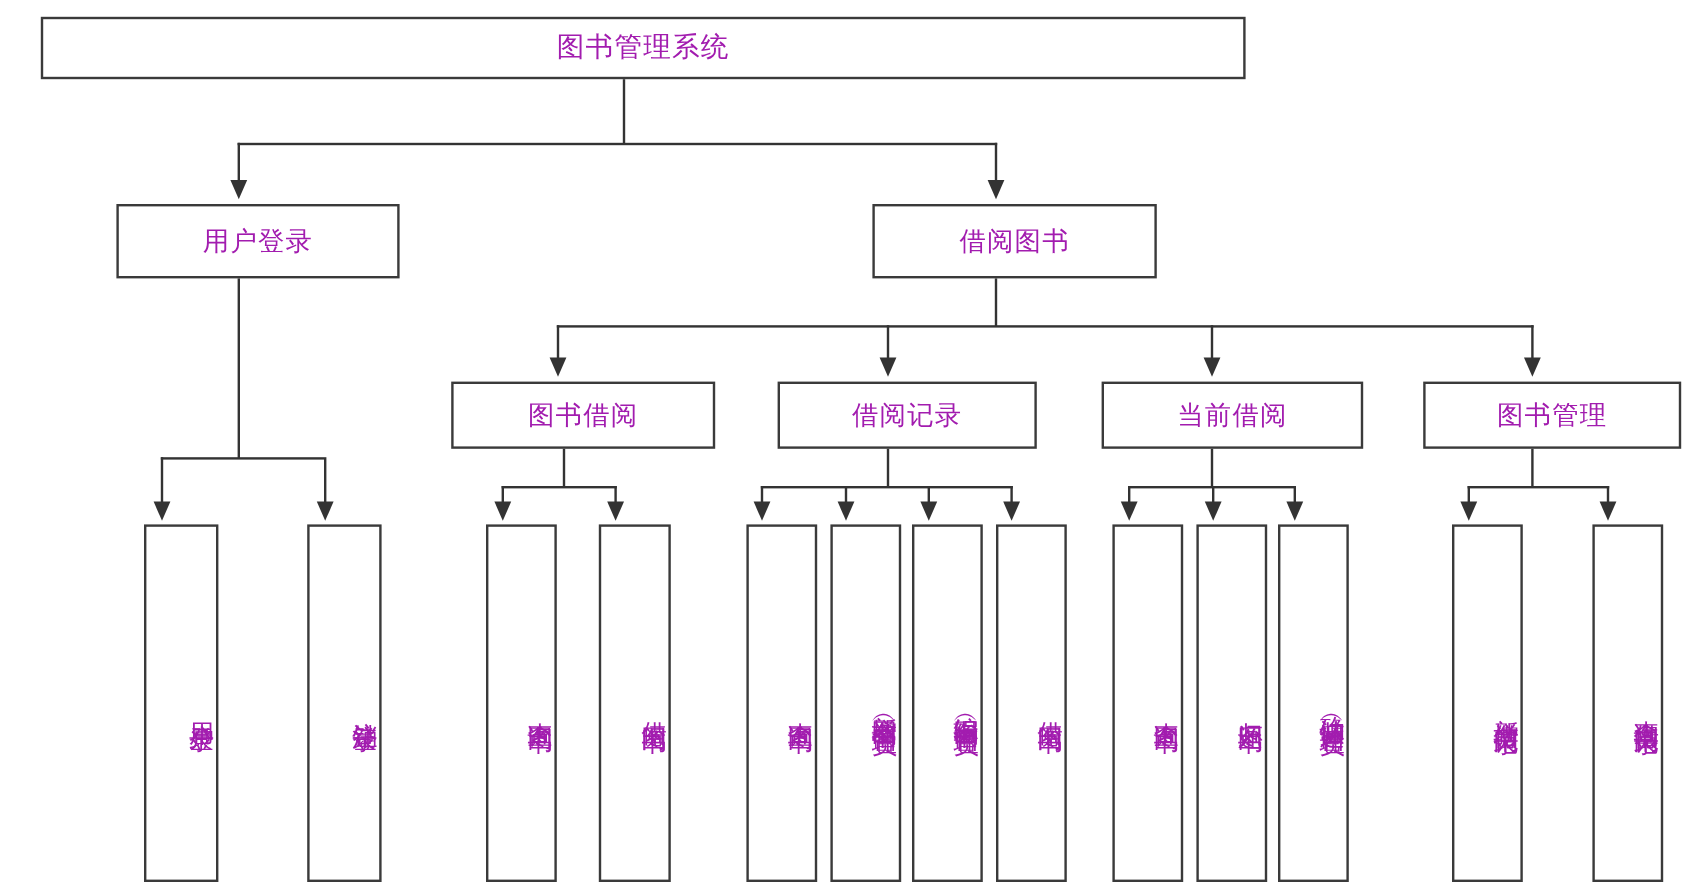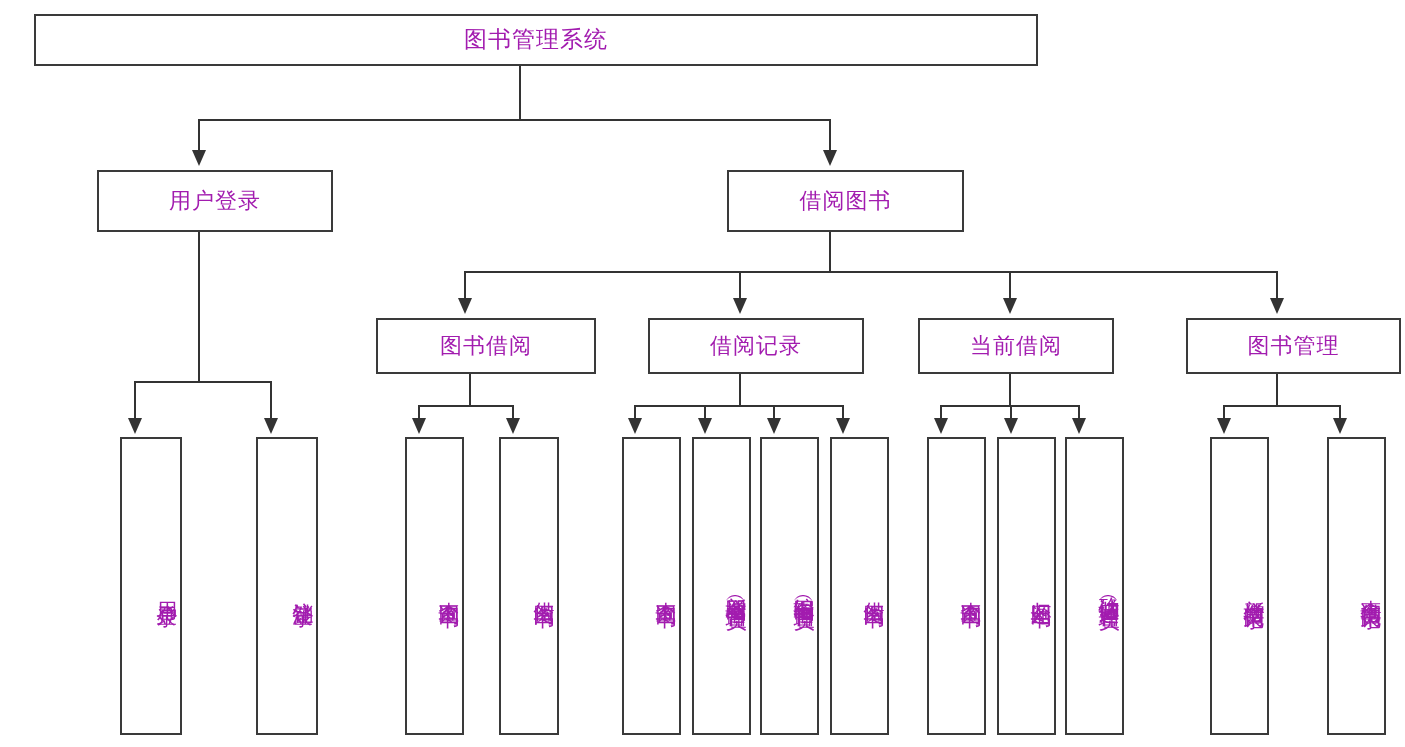--- a/index.html
+++ b/index.html
@@ -119,21 +119,21 @@
   <div class="arrow" style="left:1003px; top:298px;"></div>
   <div class="vline" style="left:1276px; top:271px; width:2px; height:30px;"></div>
   <div class="arrow" style="left:1270px; top:298px;"></div>
 
   <div class="node horiz" style="left:360px; top:318px; width:220px; height:56px;">
     <span>图书借阅</span>
   </div>
   <div class="node horiz" style="left:632px; top:318px; width:216px; height:56px;">
     <span>借阅记录</span>
   </div>
-  <div class="node horiz" style="left:902px; top:318px; width:196px; height:56px;">
+  <div class="node horiz" style="left:902px; top:318px; width:218px; height:56px;">
     <span>当前借阅</span>
   </div>
   <div class="node horiz" style="left:1170px; top:318px; width:215px; height:56px;">
     <span>图书管理</span>
   </div>
 
   <div class="vline" style="left:469px; top:374px; width:2px; height:32px;"></div>
   <div class="hline" style="left:418px; top:405px; width:96px; height:2px;"></div>
   <div class="vline" style="left:418px; top:405px; width:2px; height:16px;"></div>
   <div class="arrow" style="left:412px; top:418px;"></div>

